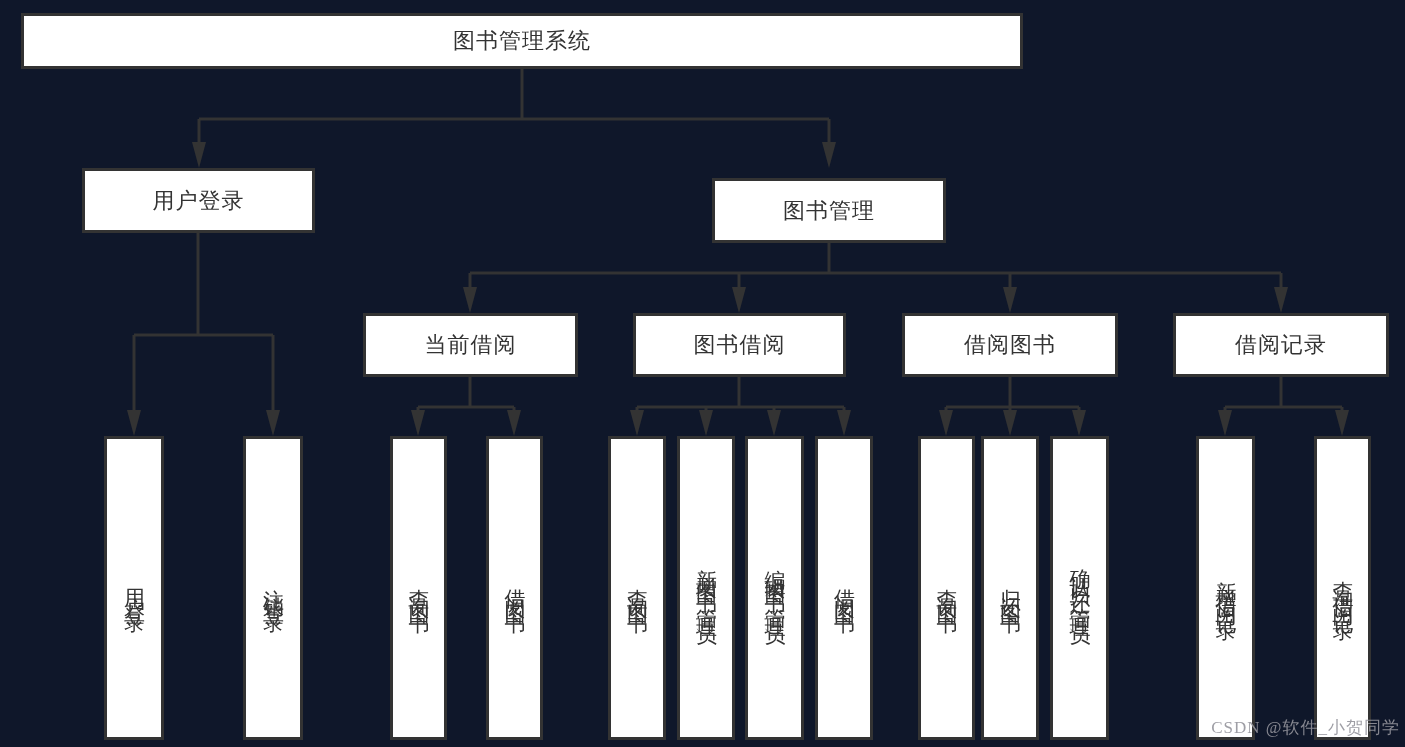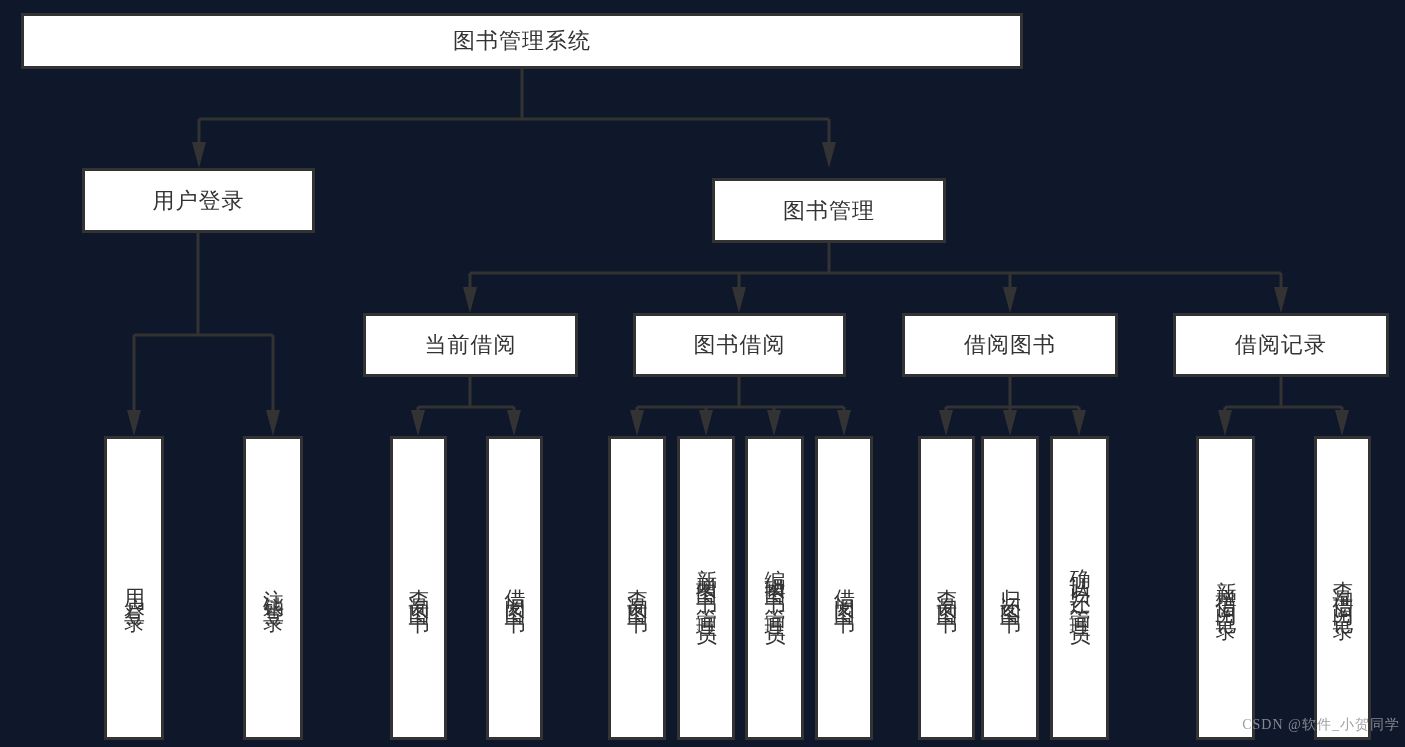--- a/index.html
+++ b/index.html
@@ -31,21 +31,21 @@
   .vbox span{
     writing-mode:vertical-rl;
     text-orientation:mixed;
     letter-spacing:8px;
     line-height:1;
     white-space:nowrap;
   }
   #watermark{
     position:absolute;z-index:3;
     top:716px;right:5px;
-    font-size:14px;
+    font-size:17px;
     color:rgba(148,148,155,0.9);
     letter-spacing:1px;
     white-space:nowrap;
   }
 </style>
 </head>
 <body>
 
 <div id="canvas">
 

